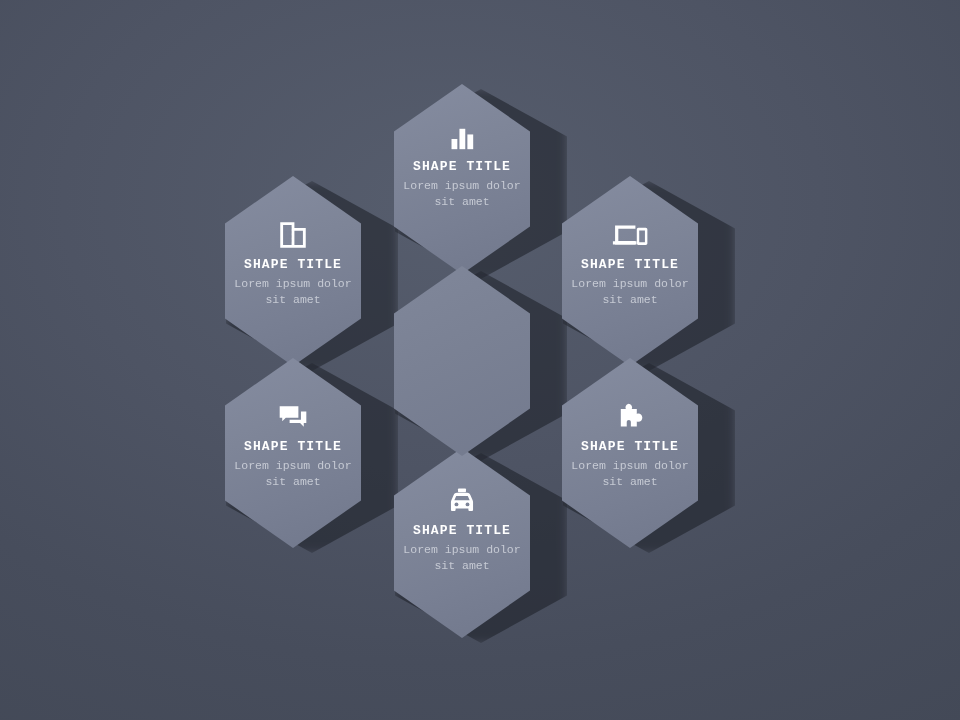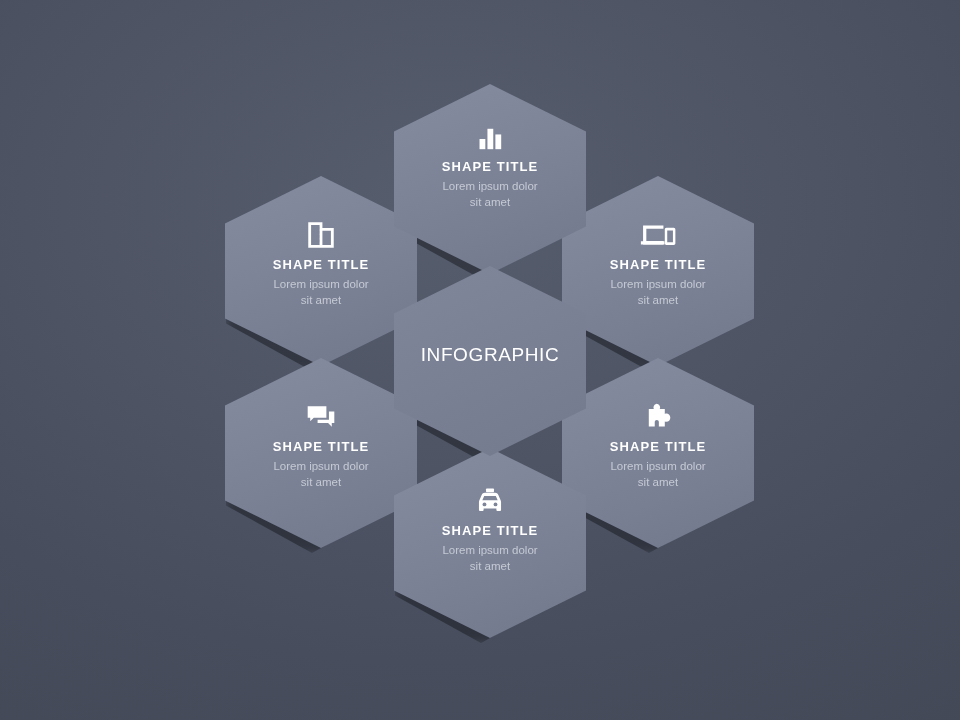--- a/index.html
+++ b/index.html
@@ -21,29 +21,30 @@
     width: 960px;
     height: 720px;
     background:
       radial-gradient(ellipse 900px 640px at 46% 28%, #565d6d 0%, #4e5464 42%, #474d5c 72%, #434957 100%);
     overflow: hidden;
   }
 
   
   .hex {
     position: absolute;
-    width: 192px;
+    width: 136px;
     height: 190px;
     -webkit-clip-path: polygon(50% 0%, 100% 25%, 100% 75%, 50% 100%, 0% 75%, 0% 25%);
     clip-path: polygon(50% 0%, 100% 25%, 100% 75%, 50% 100%, 0% 75%, 0% 25%);
     box-sizing: border-box;
     display: flex;
     flex-direction: column;
     align-items: center;
     justify-content: flex-start;
+    font-family: Liberation Mono, monospace;
   }
 
   
   .hex-shadow {
     position: absolute;
     width: 172px;
     height: 190px;
     -webkit-clip-path: polygon(50% 0%, 100% 25%, 100% 75%, 50% 100%, 0% 75%, 0% 25%);
     clip-path: polygon(50% 0%, 100% 25%, 100% 75%, 50% 100%, 0% 75%, 0% 25%);
     background: rgba(26,29,36,0.55);
@@ -231,18 +232,17 @@
       <div class="sh-title">SHAPE TITLE</div>
       <div class="sh-desc">Lorem ipsum dolor
 sit amet</div>
     </div>
   </div>
 
   <div class="hex-shadow" style="left:395px; top:271px;"></div>
   <div class="hex hex-face center" style="left:394px; top:266px;">
     <div class="hex-inner">
       <div class="center-title">
-        <span class="l1">INFOGRAPHIC</span>
       </div>
     </div>
   </div>
 
 </div>
 
 </body></html>

